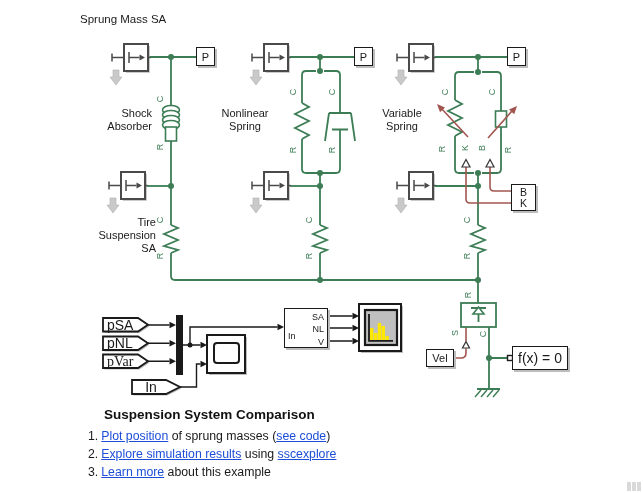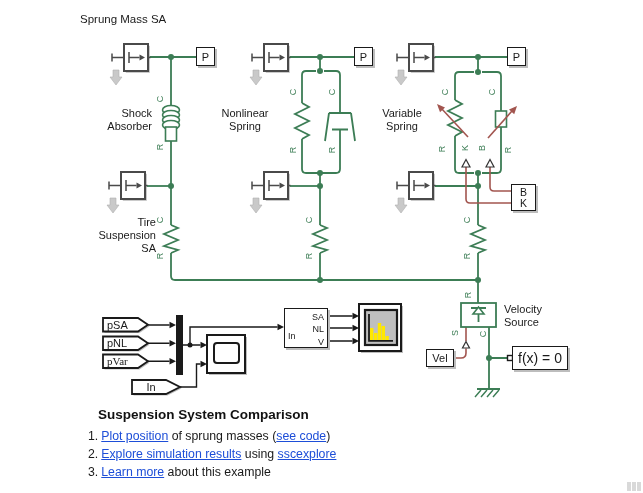--- a/index.html
+++ b/index.html
@@ -7,24 +7,24 @@
           font-family:"Liberation Sans", sans-serif;color:#1a1a1a;}
   #wires{position:absolute;left:0;top:0;}
   .lbl{position:absolute;white-space:pre-line;}
   .blockname{font-size:11px;line-height:13px;color:#1a1a1a;}
   .diagtitle{font-size:11.5px;color:#1a1a1a;}
   .pl{position:absolute;width:12px;height:12px;font-size:9px;color:#3C7D55;
       display:flex;align-items:center;justify-content:center;transform:rotate(-90deg);}
   .blk{position:absolute;background:#fff;border:1.8px solid #1a1a1a;
        box-shadow:2px 2px 0 #bdbdbd;box-sizing:border-box;
        display:flex;align-items:center;justify-content:center;font-size:11px;}
-  .tagtxt{position:absolute;font-size:11px;line-height:13px;}
+  .tagtxt{position:absolute;font-size:14px;line-height:13px;}
   .sub-lbl{position:absolute;font-size:9px;line-height:9px;}
   .notes{position:absolute;left:88px;top:406px;}
-  .notes h3{margin:0 0 5px 10px;font-size:13.5px;line-height:17px;color:#111;}
+  .notes h3{margin:0 0 5px 16px;font-size:13.5px;line-height:17px;color:#111;}
   .notes .item{font-size:12.3px;line-height:17px;margin:0 0 1px 0;color:#1a1a1a;}
   .notes .num{margin-right:3px;}
   .link{color:#1d4ed8;text-decoration:underline;cursor:pointer;}
   .wm{position:absolute;right:2px;bottom:2px;display:flex;gap:1px;}
   .wm div{width:4px;height:9px;background:#d9d9d9;}
 </style>
 </head>
 <body>
 
 <div id="canvas">
@@ -217,22 +217,20 @@
 
 <div class="lbl blockname" style="left:70px;top:107px;width:82px;text-align:right;">Shock
 Absorber</div>
 <div class="lbl blockname" style="left:205px;top:107px;width:80px;text-align:center;">Nonlinear
 Spring</div>
 <div class="lbl blockname" style="left:373px;top:107px;width:58px;text-align:center;">Variable
 Spring</div>
 <div class="lbl blockname" style="left:95px;top:216px;width:61px;text-align:right;">Tire
 Suspension
 SA</div>
-<div class="lbl blockname" style="left:504px;top:303px;width:62px;">Velocity
-Source</div>
 
 <span class="pl" style="left:154px;top:93px;">C</span>
 <span class="pl" style="left:154px;top:141px;">R</span>
 <span class="pl" style="left:154px;top:214px;">C</span>
 <span class="pl" style="left:154px;top:250px;">R</span>
 <span class="pl" style="left:287px;top:86px;">C</span>
 <span class="pl" style="left:287px;top:144px;">R</span>
 <span class="pl" style="left:326px;top:86px;">C</span>
 <span class="pl" style="left:326px;top:144px;">R</span>
 <span class="pl" style="left:303px;top:214px;">C</span>

